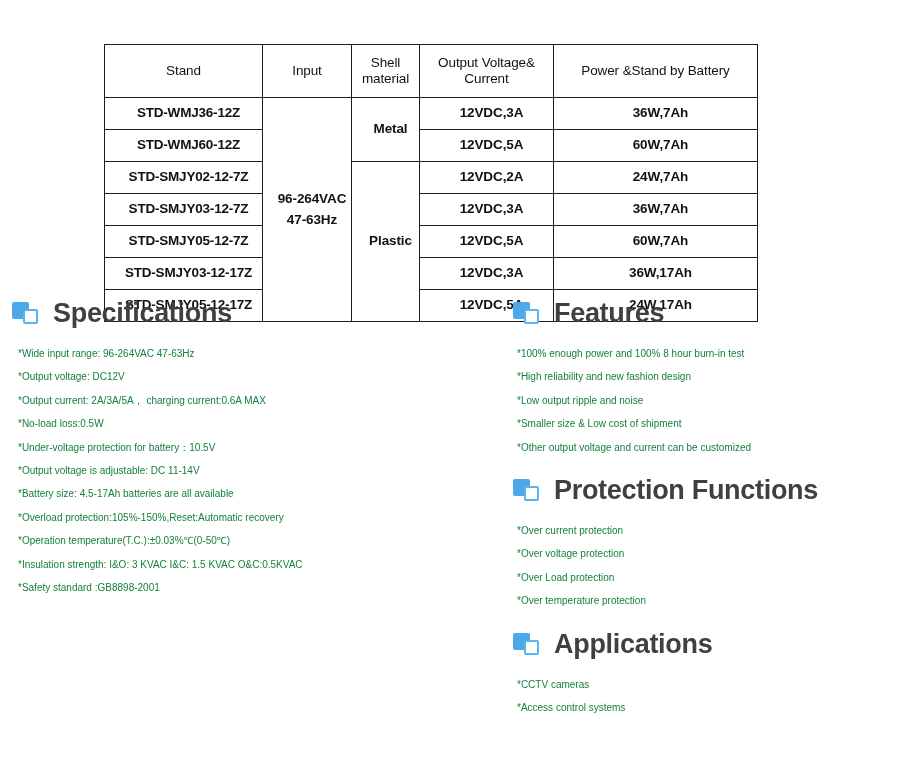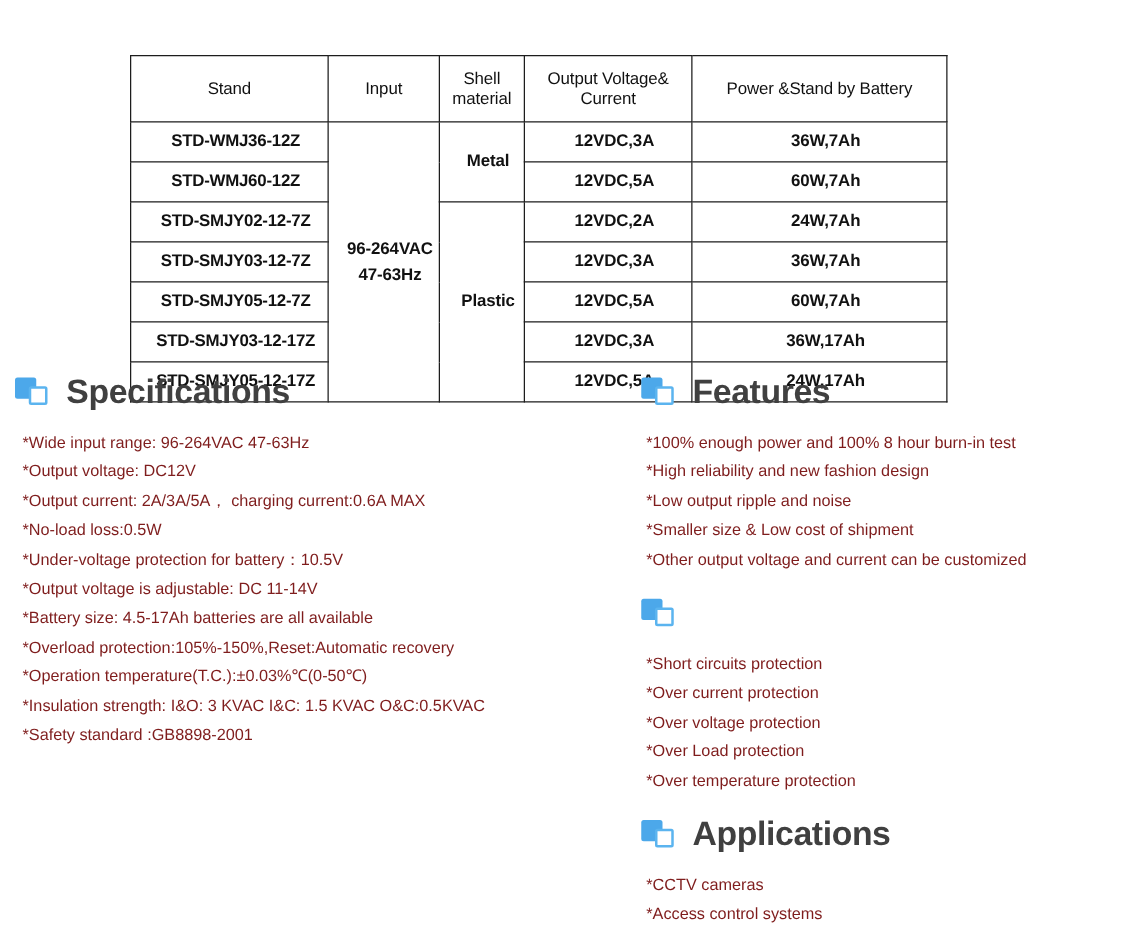--- a/index.html
+++ b/index.html
@@ -117,23 +117,23 @@
     line-height: 1;
     font-family: "Liberation Sans", sans-serif;
   }
 
   .bullet-list {
     margin: 0;
     padding: 0;
     list-style: none;
   }
   .bullet-list li {
-    font-size: 13px;
+    font-size: 10px;
     line-height: 23.4px;
-    color: #7f1d1d;
+    color: #15803d;
     white-space: nowrap;
     font-family: "Liberation Sans", sans-serif;
   }
 
   
   .gap-after-head { height: 15px; }
   .gap-section    { height: 18px; }
   #left-col .bullet-list { margin-left: 8px; }
   #right-col .bullet-list { margin-left: 4px; }
   #left-col .section-head { margin-left: 2px; }
@@ -255,24 +255,24 @@
     <li>*Other output voltage and current can be customized</li>
   </ul>
 
   <div class="gap-section"></div>
 
   <div class="section-head">
     <span class="sec-icon">
       <span class="sq-filled"></span>
       <span class="sq-outline"></span>
     </span>
-  </div>
-  <div class="gap-after-head"></div>
-  <ul class="bullet-list">
-    <li>*Short circuits protection</li>
+    <span class="sec-title">Protection Functions</span>
+  </div>
+  <div class="gap-after-head"></div>
+  <ul class="bullet-list">
     <li>*Over current protection</li>
     <li>*Over voltage protection</li>
     <li>*Over Load protection</li>
     <li>*Over temperature protection</li>
   </ul>
 
   <div class="gap-section"></div>
 
   <div class="section-head">
     <span class="sec-icon">

